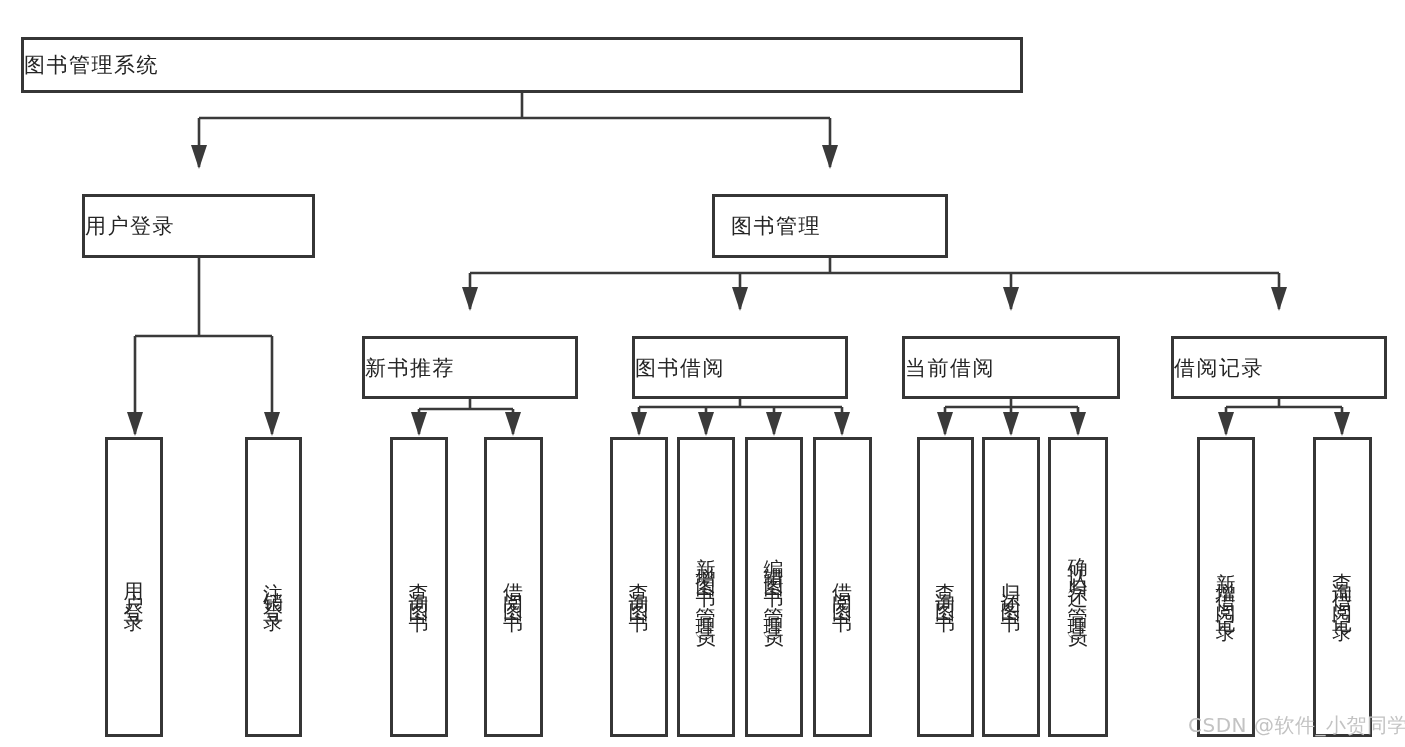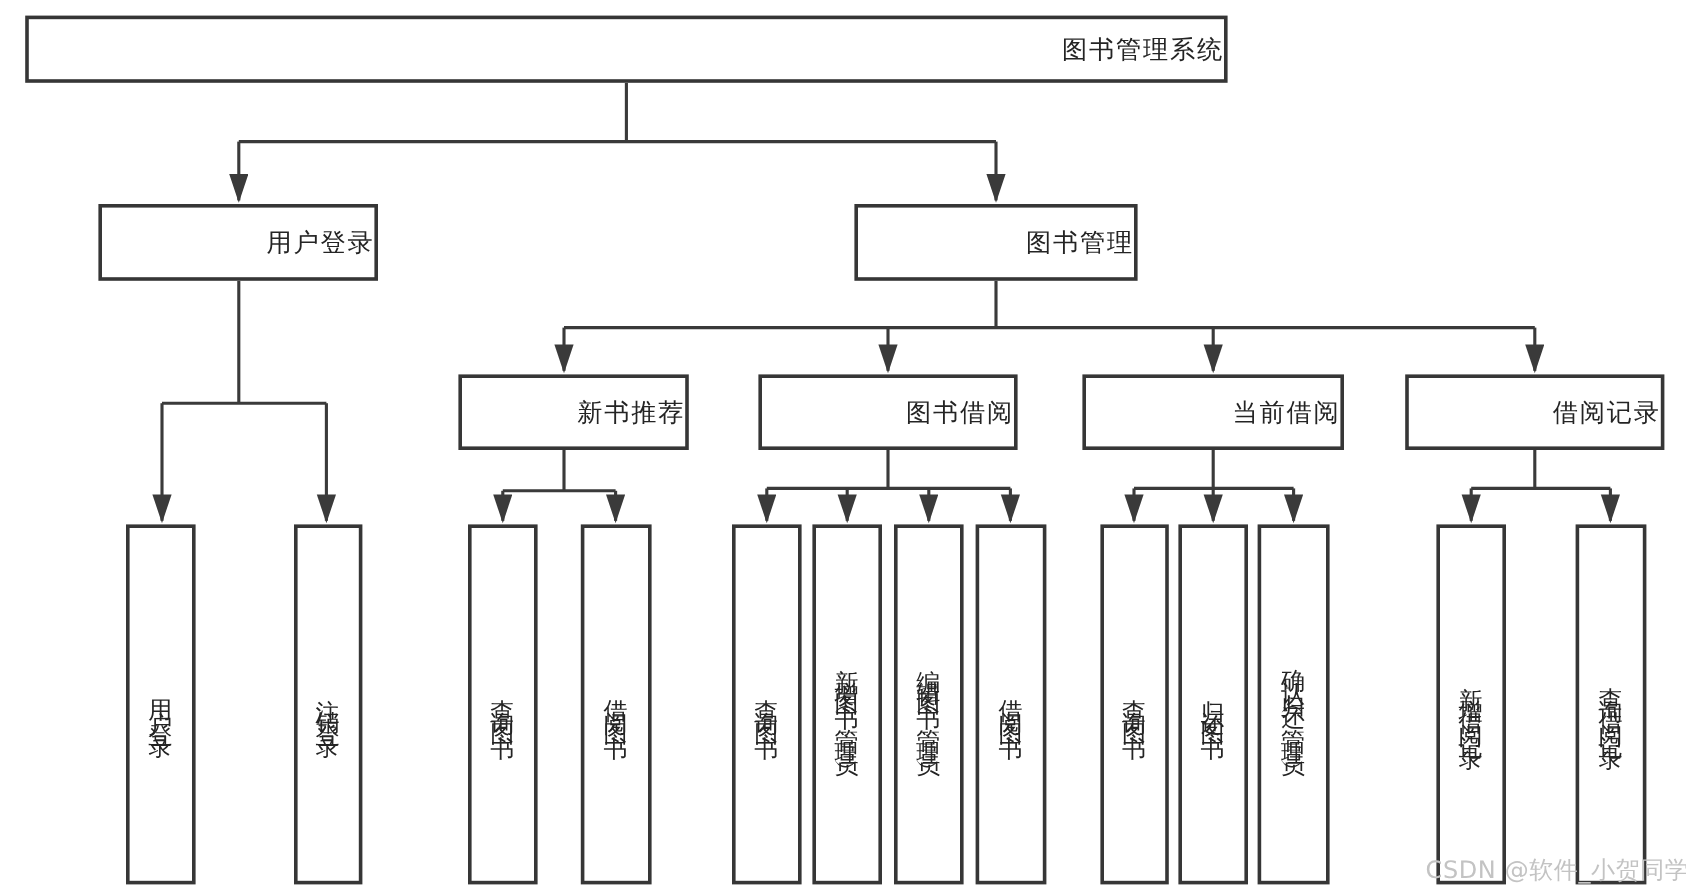--- a/index.html
+++ b/index.html
@@ -20,25 +20,26 @@
     overflow:hidden;
   }
   .wires{position:absolute;left:0;top:0;width:1405px;height:747px;}
   .wires path,.wires line{stroke:var(--line);stroke-width:2.6;fill:none;}
   .wires .arrowfill{fill:var(--line);stroke:none;}
 
   .hnode{
     position:absolute;
     background:var(--node-background);
     border:3px solid var(--node-border);
-    display:flex;align-items:center;justify-content:flex-end;
+    display:flex;align-items:center;justify-content:flex-start;
     color:var(--text);
     font-size:21px;
     letter-spacing:1.5px;
     white-space:nowrap;
+    margin-top:24px;
   }
   .vnode{
     position:absolute;
     top:437px;height:300px;
     background:var(--node-background);
     border:3px solid var(--node-border);
     display:flex;align-items:center;justify-content:center;
     color:var(--text);
   }
   .vnode .vtext{
@@ -112,30 +113,30 @@
     <span>图书管理系统</span>
   </div>
 
   <div class="hnode" style="left:82px;top:170px;width:233px;height:64px;">
     <span>用户登录</span>
   </div>
   <div class="hnode" style="left:712px;top:170px;width:236px;height:64px;padding-left:16px;">
     <span>图书管理</span>
   </div>
 
-  <div class="hnode" style="left:382px;top:312px;width:192px;height:63px;font-family:Liberation Serif, serif;">
+  <div class="hnode" style="left:362px;top:312px;width:216px;height:63px;font-family:Liberation Serif, serif;">
     <span>新书推荐</span>
   </div>
   <div class="hnode" style="left:902px;top:312px;width:218px;height:63px;">
     <span>当前借阅</span>
   </div>
   <div class="hnode" style="left:632px;top:312px;width:216px;height:63px;">
     <span>图书借阅</span>
   </div>
-  <div class="hnode" style="left:1171px;top:312px;width:216px;height:63px;padding-left:20px;">
+  <div class="hnode" style="left:1171px;top:312px;width:216px;height:63px;">
     <span>借阅记录</span>
   </div>
 
   <div class="vnode" style="left:105px;width:58px;">
     <span class="vtext">用户登录</span>
   </div>
   <div class="vnode" style="left:245px;width:57px;">
     <span class="vtext">注销登录</span>
   </div>
 

